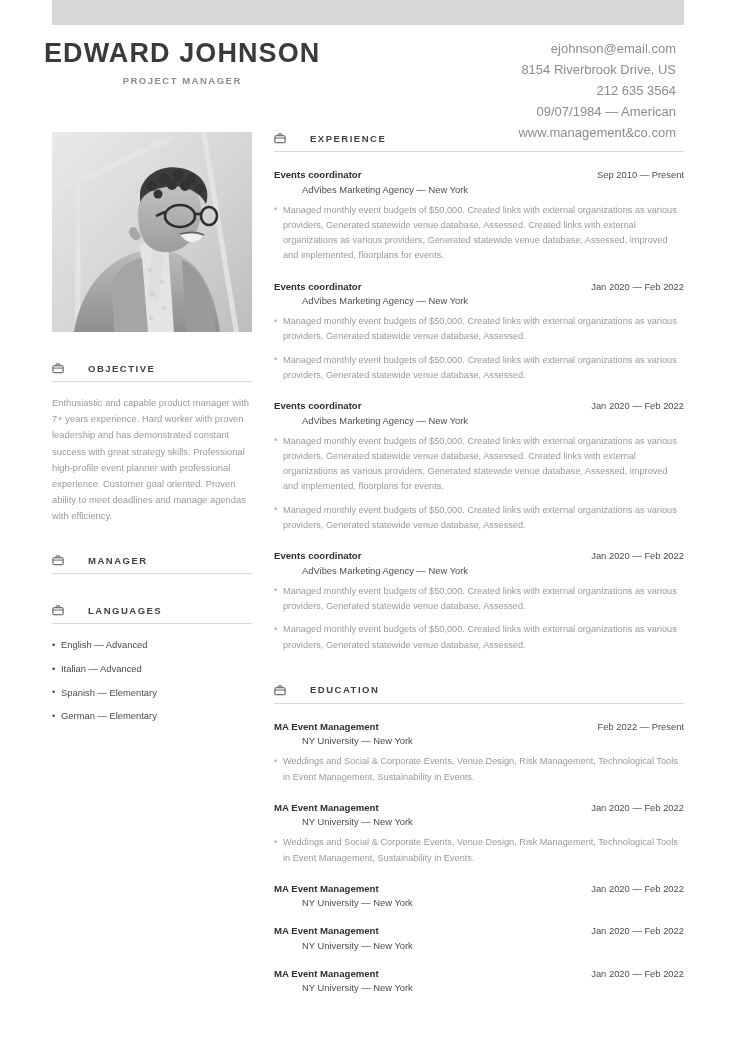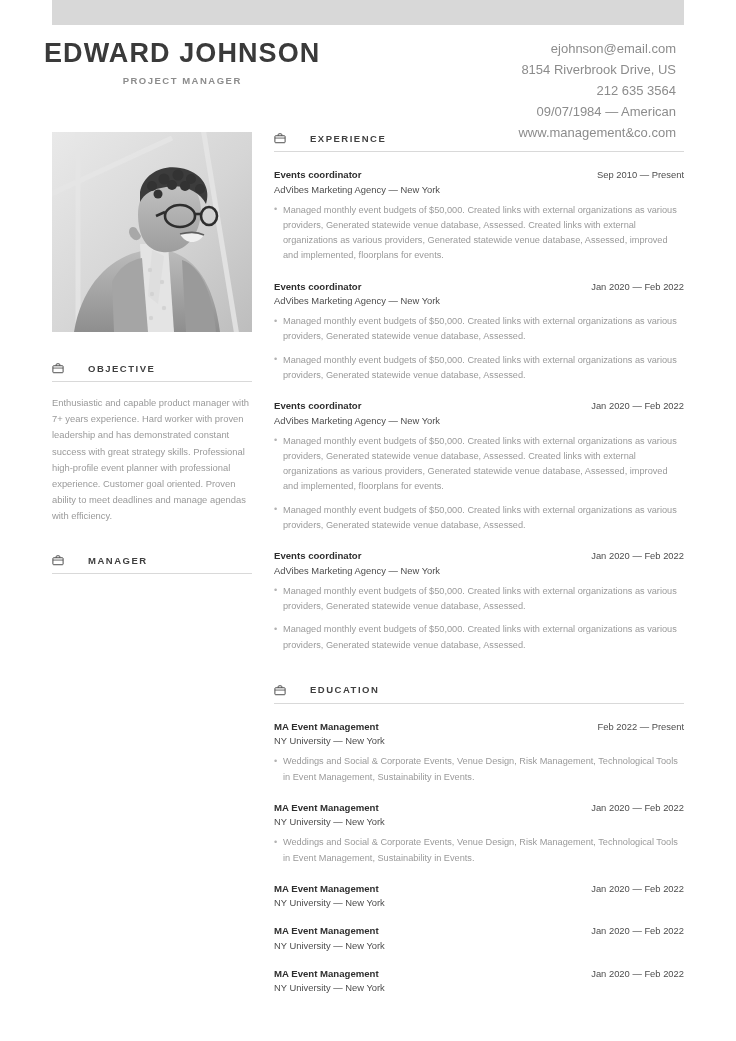--- a/index.html
+++ b/index.html
@@ -160,20 +160,21 @@
     font-size: 9.4px;
     color: #4d4d4d;
     white-space: nowrap;
     padding-left: 10px;
   }
 
   .entry-org {
     margin-top: 3.5px;
     font-size: 9.4px;
     color: #4d4d4d;
+    margin-left: 28px;
   }
 
   .entry-bullets { margin-top: 8px; list-style: none; }
 
   .entry-bullets li {
     font-size: 9.2px;
     line-height: 1.66;
     color: #9a9a9a;
     padding-left: 9px;
     position: relative;
@@ -290,20 +291,36 @@
         <div class="sec-head">
           <svg class="bc-icon" width="12" height="12" viewBox="0 0 16 16">
             <rect x="1.2" y="5" width="13.6" height="9.3" rx="1" fill="none" stroke="#4a4a4a" stroke-width="1.3"></rect>
             <path d="M5.6 5 V3.4 a1 1 0 0 1 1-1 h2.8 a1 1 0 0 1 1 1 V5" fill="none" stroke="#4a4a4a" stroke-width="1.3"></path>
             <line x1="1.2" y1="8.1" x2="14.8" y2="8.1" stroke="#4a4a4a" stroke-width="1.1"></line>
           </svg>
           <span class="sec-title">MANAGER</span>
         </div>
       </div>
 
+      <div class="section">
+        <div class="sec-head">
+          <svg class="bc-icon" width="12" height="12" viewBox="0 0 16 16">
+            <rect x="1.2" y="5" width="13.6" height="9.3" rx="1" fill="none" stroke="#4a4a4a" stroke-width="1.3"></rect>
+            <path d="M5.6 5 V3.4 a1 1 0 0 1 1-1 h2.8 a1 1 0 0 1 1 1 V5" fill="none" stroke="#4a4a4a" stroke-width="1.3"></path>
+            <line x1="1.2" y1="8.1" x2="14.8" y2="8.1" stroke="#4a4a4a" stroke-width="1.1"></line>
+          </svg>
+          <span class="sec-title">LANGUAGES</span>
+        </div>
+        <ul class="bullet-list">
+          <li>English — Advanced</li>
+          <li>Italian — Advanced</li>
+          <li>Spanish — Elementary</li>
+          <li>German — Elementary</li>
+        </ul>
+      </div>
 
     </div>
 
     <div class="col-right">
 
       <div>
         <div class="sec-head">
           <svg class="bc-icon" width="12" height="12" viewBox="0 0 16 16">
             <rect x="1.2" y="5" width="13.6" height="9.3" rx="1" fill="none" stroke="#4a4a4a" stroke-width="1.3"></rect>
             <path d="M5.6 5 V3.4 a1 1 0 0 1 1-1 h2.8 a1 1 0 0 1 1 1 V5" fill="none" stroke="#4a4a4a" stroke-width="1.3"></path>

